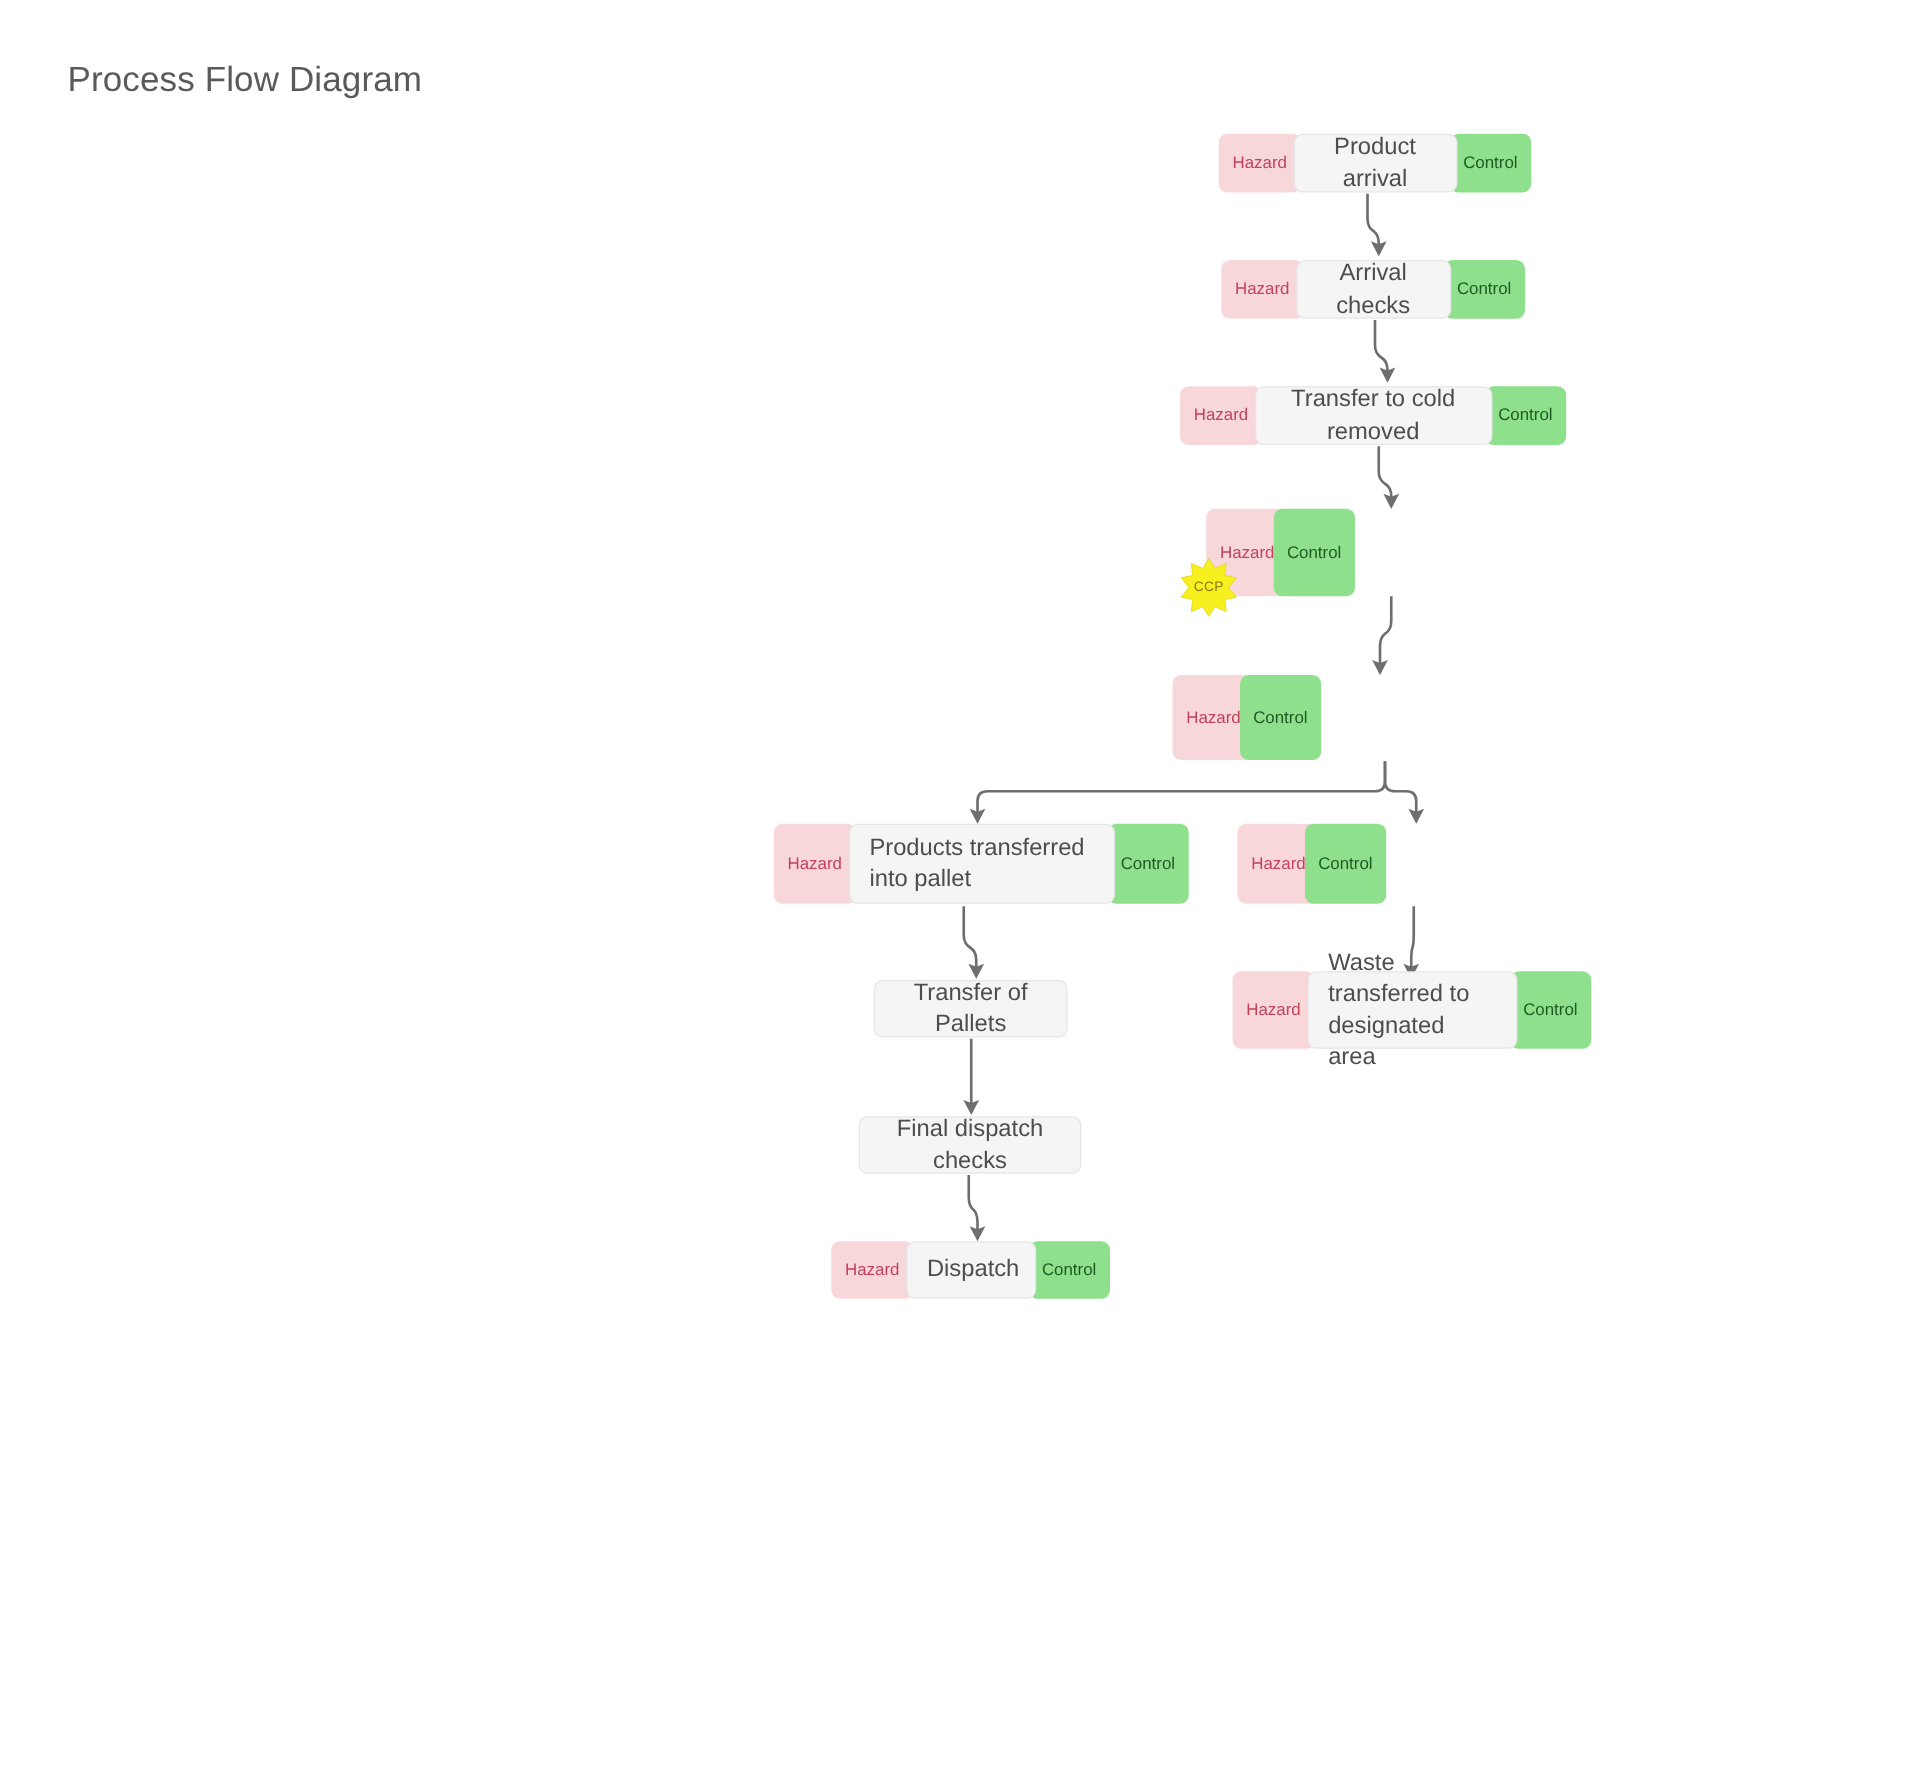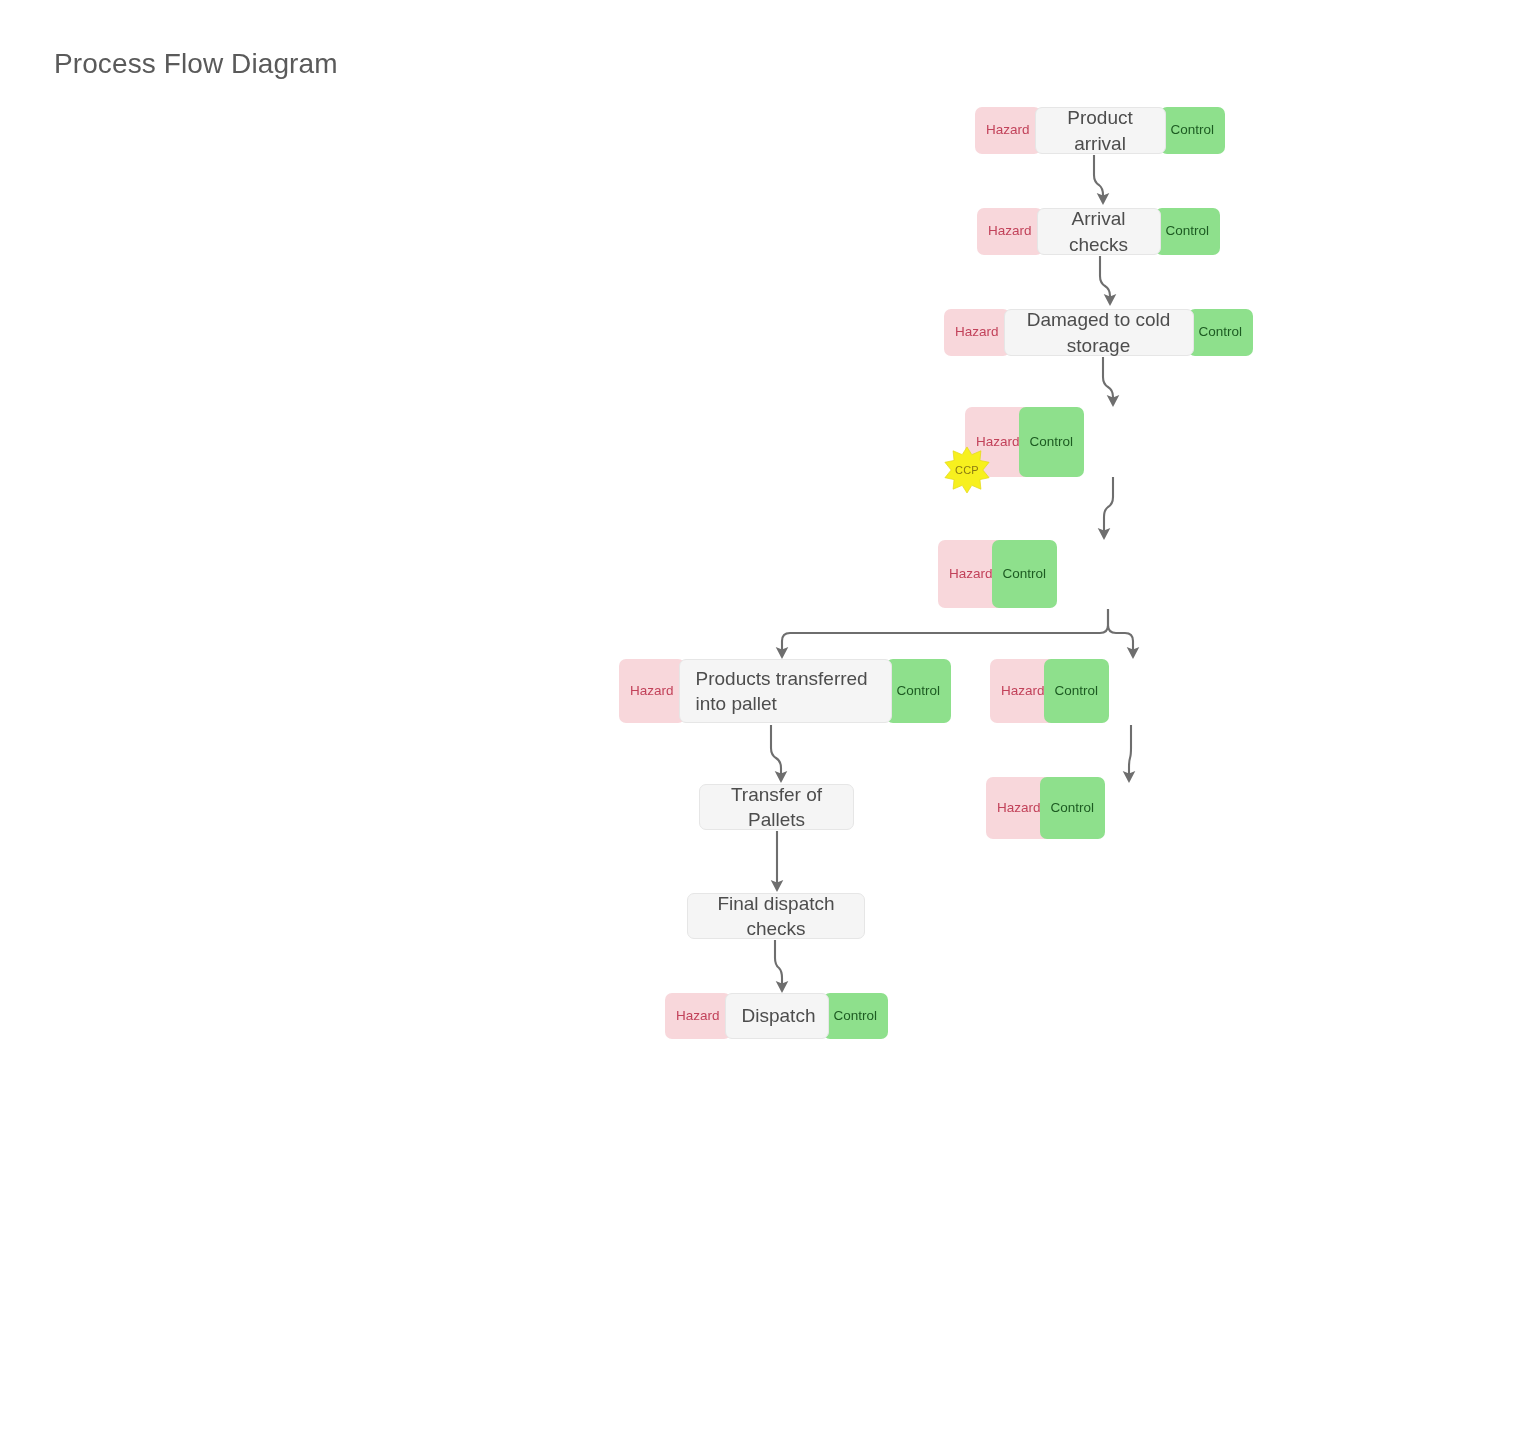--- a/index.html
+++ b/index.html
@@ -187,21 +187,21 @@
     <div class="badge badge-hazard" style="height:47px;">Hazard</div>
     <div class="main-box center-text" style="width:124px; height:47px;">
       <span class="box-label">Arrival checks</span>
     </div>
     <div class="badge badge-control" style="height:47px;">Control</div>
   </div>
 
   <div class="node-group" style="left:944px; top:309px;">
     <div class="badge badge-hazard" style="height:47px;">Hazard</div>
     <div class="main-box center-text" style="width:190px; height:47px;">
-      <span class="box-label">Damaged to cold storage</span>
+      <span class="box-label">Transfer to cold removed</span>
     </div>
     <div class="badge badge-control" style="height:47px;">Control</div>
   </div>
 
   <div class="node-group" style="left:965px; top:407px;">
     <div class="badge badge-hazard" style="height:70px;">Hazard</div>
     <div class="badge badge-control" style="height:70px;">Control</div>
   </div>
 
   <div class="ccp-star" style="left:943px; top:446px;">
@@ -230,20 +230,23 @@
   </div>
 
   <div class="node-group" style="left:699px; top:784px;">
     <div class="main-box center-text" style="width:155px; height:46px;">
       <span class="box-label">Transfer of Pallets</span>
     </div>
   </div>
 
   <div class="node-group" style="left:986px; top:777px;">
     <div class="badge badge-hazard" style="height:62px;">Hazard</div>
+    <div class="main-box" style="width:168px; height:62px;">
+      <span class="box-label">Waste transferred to designated area</span>
+    </div>
     <div class="badge badge-control" style="height:62px;">Control</div>
   </div>
 
   <div class="node-group" style="left:687px; top:893px;">
     <div class="main-box center-text" style="width:178px; height:46px;">
       <span class="box-label">Final dispatch checks</span>
     </div>
   </div>
 
   <div class="node-group" style="left:665px; top:993px;">

